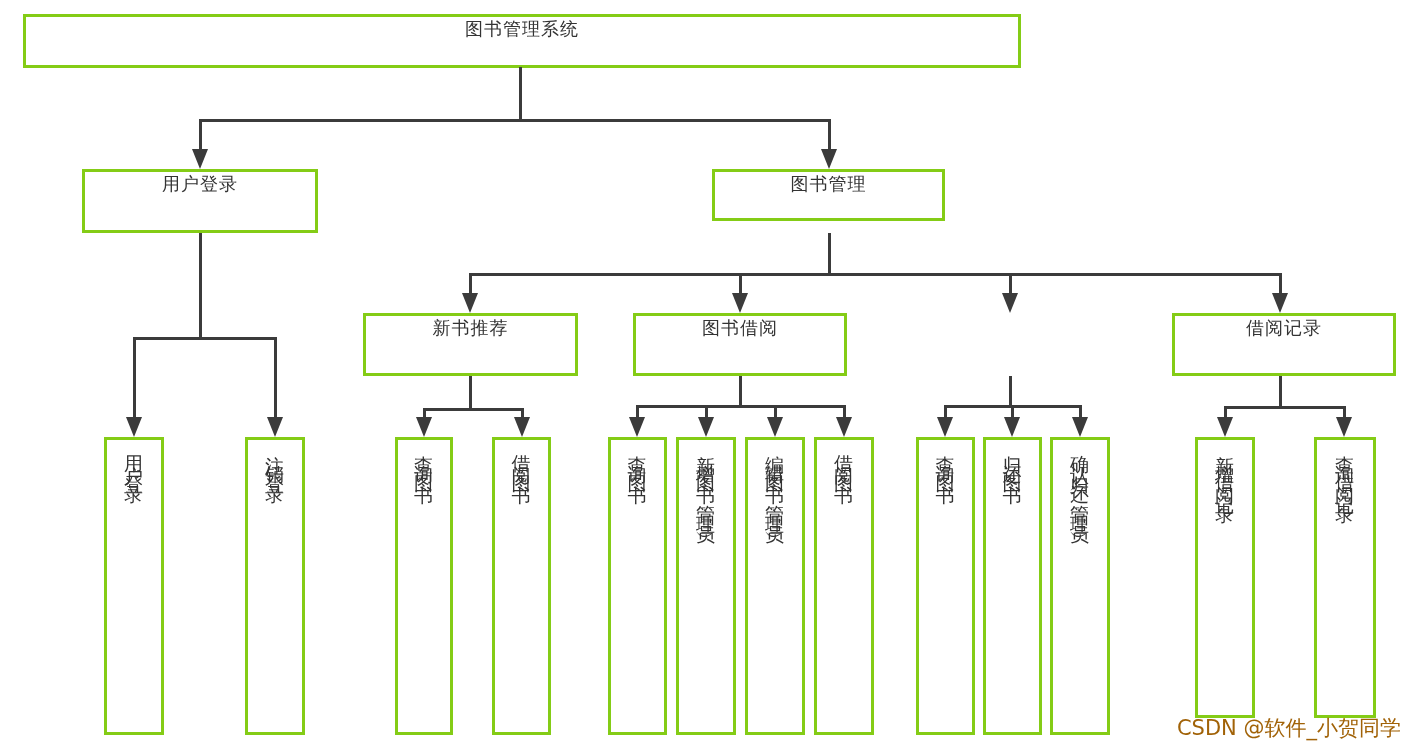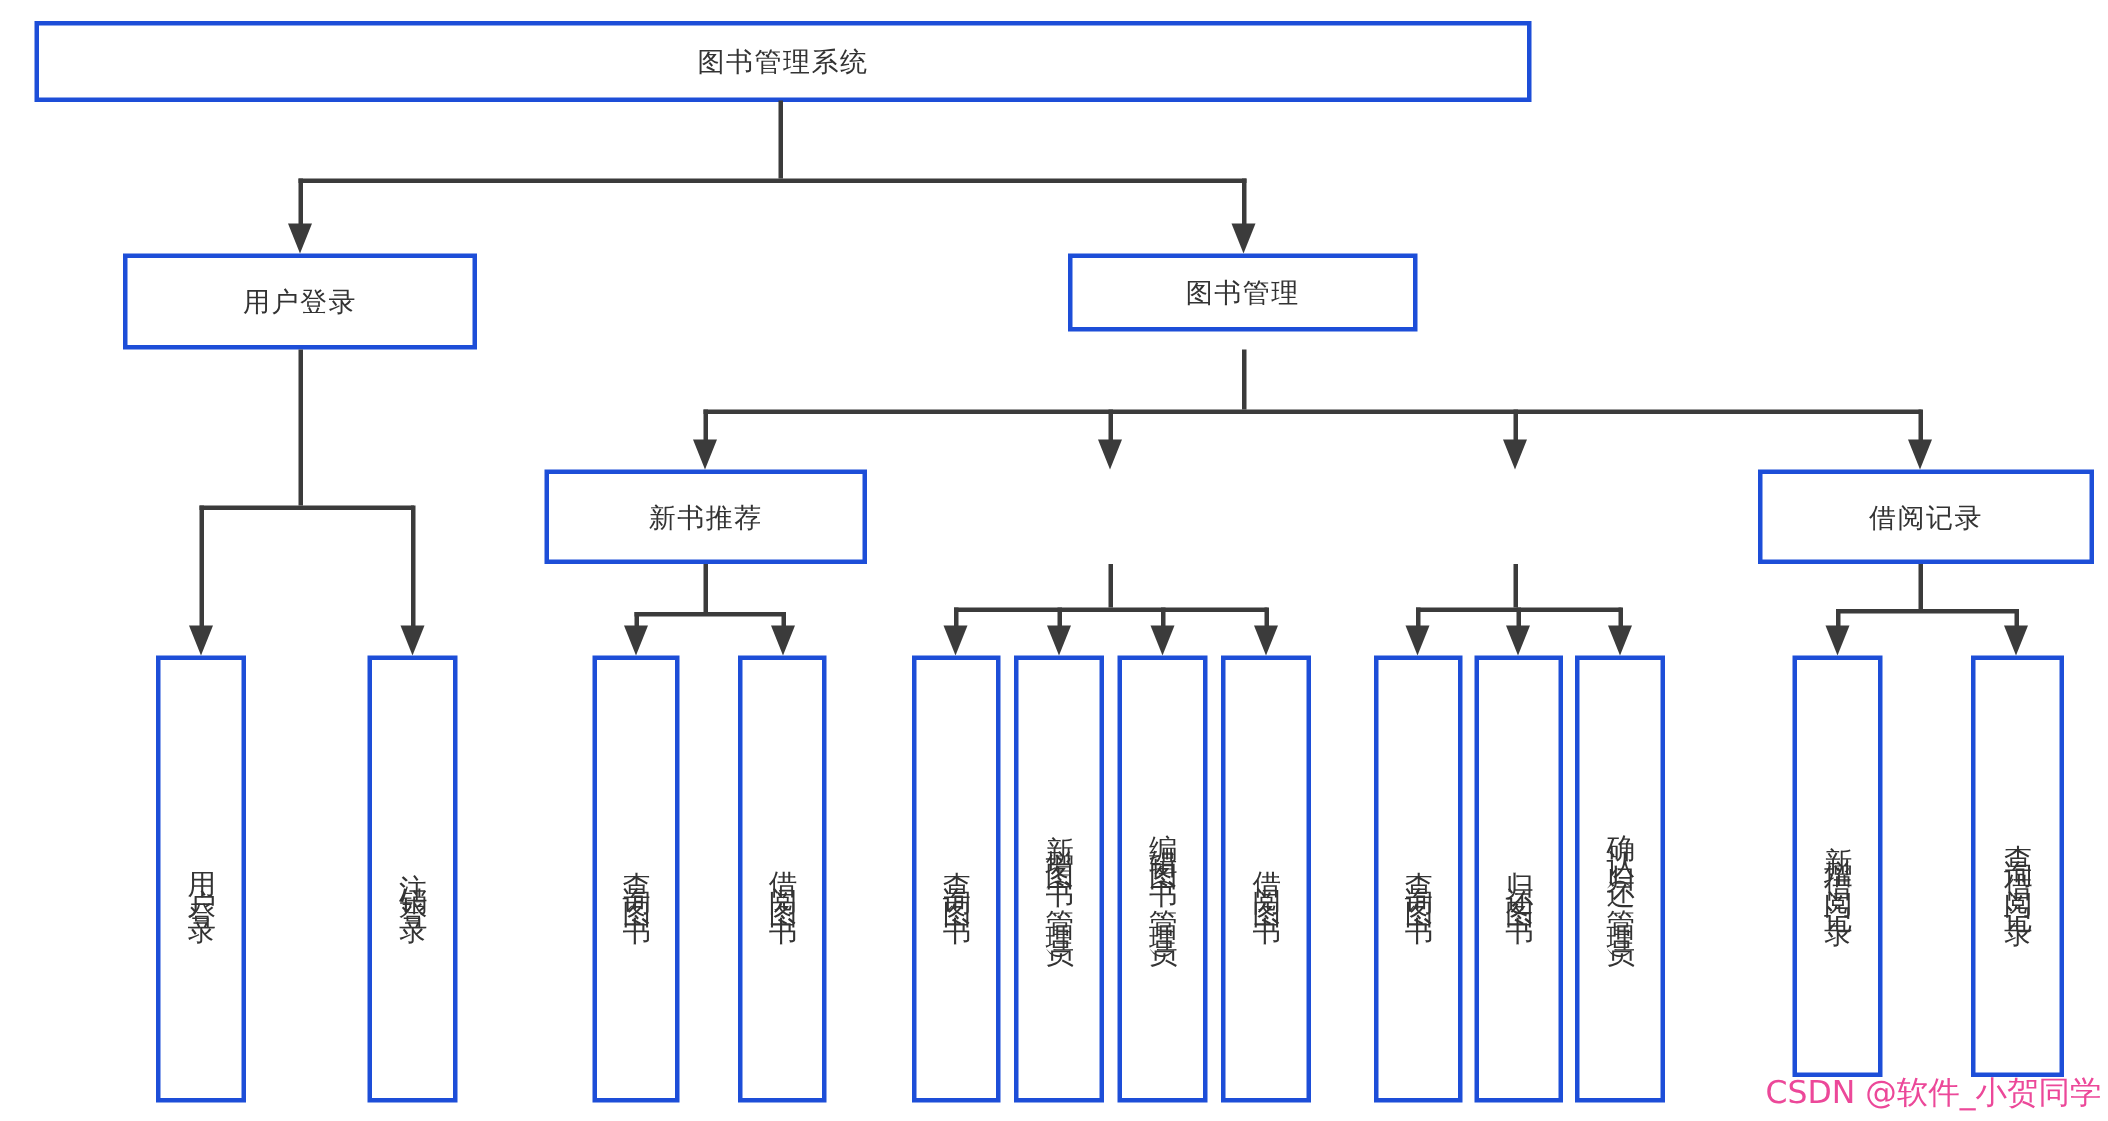--- a/index.html
+++ b/index.html
@@ -8,24 +8,23 @@
     position:relative;
     width:1405px;height:747px;
     background:#ffffff;
     overflow:hidden;
     font-family:"DejaVu Sans","Liberation Sans",sans-serif;
     color:#333333;
   }
   .box{
     position:absolute;
     box-sizing:border-box;
-    border:3px solid #1d4ed8;
+    border:3px solid #84cc16;
     background:#ffffff;
     display:flex;
-    align-items:center;
     justify-content:center;
   }
   .hlabel{
     font-size:18px;
     color:#333333;
     letter-spacing:1px;
     white-space:nowrap;
   }
   .vlabel{
     writing-mode:vertical-rl;
@@ -40,21 +39,21 @@
   .arrow{
     position:absolute;width:0;height:0;
     border-left:8px solid transparent;
     border-right:8px solid transparent;
     border-top:20px solid #3b3b3b;
   }
   .watermark{
     position:absolute;
     top:714px;right:4px;
     font-size:21px;
-    color:#ec4899;
+    color:#a16207;
     text-shadow:1px 1px 0 #ffffff;
     white-space:nowrap;
   }
 </style>
 </head>
 <body>
 
 <div id="canvas">
 
   <div class="box" style="left:23px;top:14px;width:998px;height:54px">
@@ -63,20 +62,23 @@
 
   <div class="box" style="left:82px;top:169px;width:236px;height:64px">
     <span class="hlabel">用户登录</span>
   </div>
   <div class="box" style="left:712px;top:169px;width:233px;height:52px">
     <span class="hlabel">图书管理</span>
   </div>
 
   <div class="box" style="left:363px;top:313px;width:215px;height:63px">
     <span class="hlabel">新书推荐</span>
+  </div>
+  <div class="box" style="left:633px;top:313px;width:214px;height:63px">
+    <span class="hlabel">图书借阅</span>
   </div>
   <div class="box" style="left:1172px;top:313px;width:224px;height:63px">
     <span class="hlabel">借阅记录</span>
   </div>
 
   <div class="box" style="left:104px;top:437px;width:60px;height:298px">
     <span class="vlabel">用户登录</span>
   </div>
   <div class="box" style="left:245px;top:437px;width:60px;height:298px">
     <span class="vlabel">注销登录</span>

